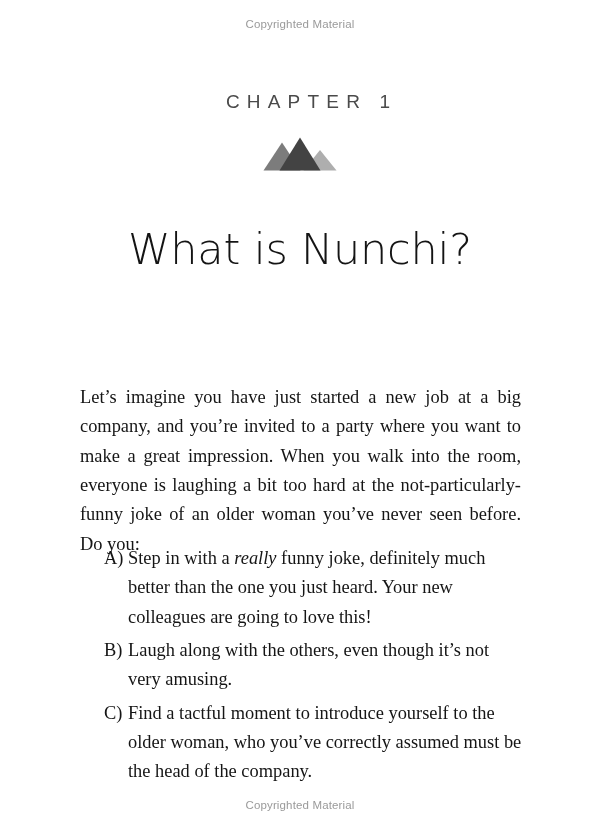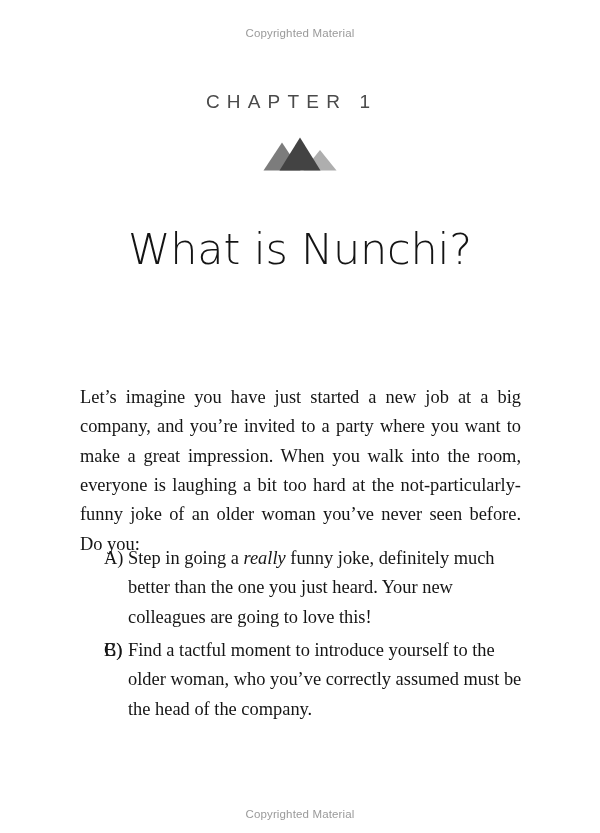--- a/index.html
+++ b/index.html
@@ -28,38 +28,38 @@
   .watermark {
     position: absolute;
     left: 0;
     width: 600px;
     text-align: center;
     font-family: "Liberation Sans", "DejaVu Sans", sans-serif;
     font-size: 11.5px;
     letter-spacing: 0.15px;
     color: #9a9a9a;
     user-select: none;
-    margin-top: 9px;
   }
   .watermark-top { top: 18px; }
   .watermark-bottom { top: 799px; }
 
   
   .chapter-label {
     position: absolute;
     top: 91px;
     left: 0;
     width: 576px;
     text-align: center;
     font-family: "Liberation Sans", "DejaVu Sans", sans-serif;
     font-size: 19px;
     font-weight: 400;
     letter-spacing: 7.2px;
     text-indent: 7.2px;
     color: #4a4a4a;
+    padding-left: 20px;
   }
 
   
   .ornament {
     position: absolute;
     top: 136px;
     left: 0;
     width: 600px;
     height: 38px;
     display: flex;
@@ -157,25 +157,25 @@
   <h1 class="chapter-title">What is Nunchi?</h1>
 
 
   <div class="bodytext">
     <p>Let’s imagine you have just started a new job at a big company, and you’re invited to a party where you want to make a great impression. When you walk into the room, everyone is laughing a bit too hard at the not-particularly-funny joke of an older woman you’ve never seen before. Do you:</p>
   </div>
 
   <div class="choices">
 
     <div class="choice">
-      <span class="marker">A)</span><span>Step in going a </span><i>really</i><span> funny joke, definitely much better than the one you just heard. Your new colleagues are going to love this!</span>
+      <span class="marker">A)</span><span>Step in with a </span><i>really</i><span> funny joke, definitely much better than the one you just heard. Your new colleagues are going to love this!</span>
     </div>
 
     <div class="choice">
-      <span class="marker">B)</span><i></i><span></span>
+      <span class="marker">B)</span><span>Laugh along with the others, even though it’s not very amusing.</span><i></i><span></span>
     </div>
 
     <div class="choice">
       <span class="marker">C)</span><span>Find a tactful moment to introduce yourself to the older woman, who you’ve correctly assumed must be the head of the company.</span><i></i><span></span>
     </div>
 
   </div>
 
   <div class="watermark watermark-bottom">Copyrighted Material</div>
 

